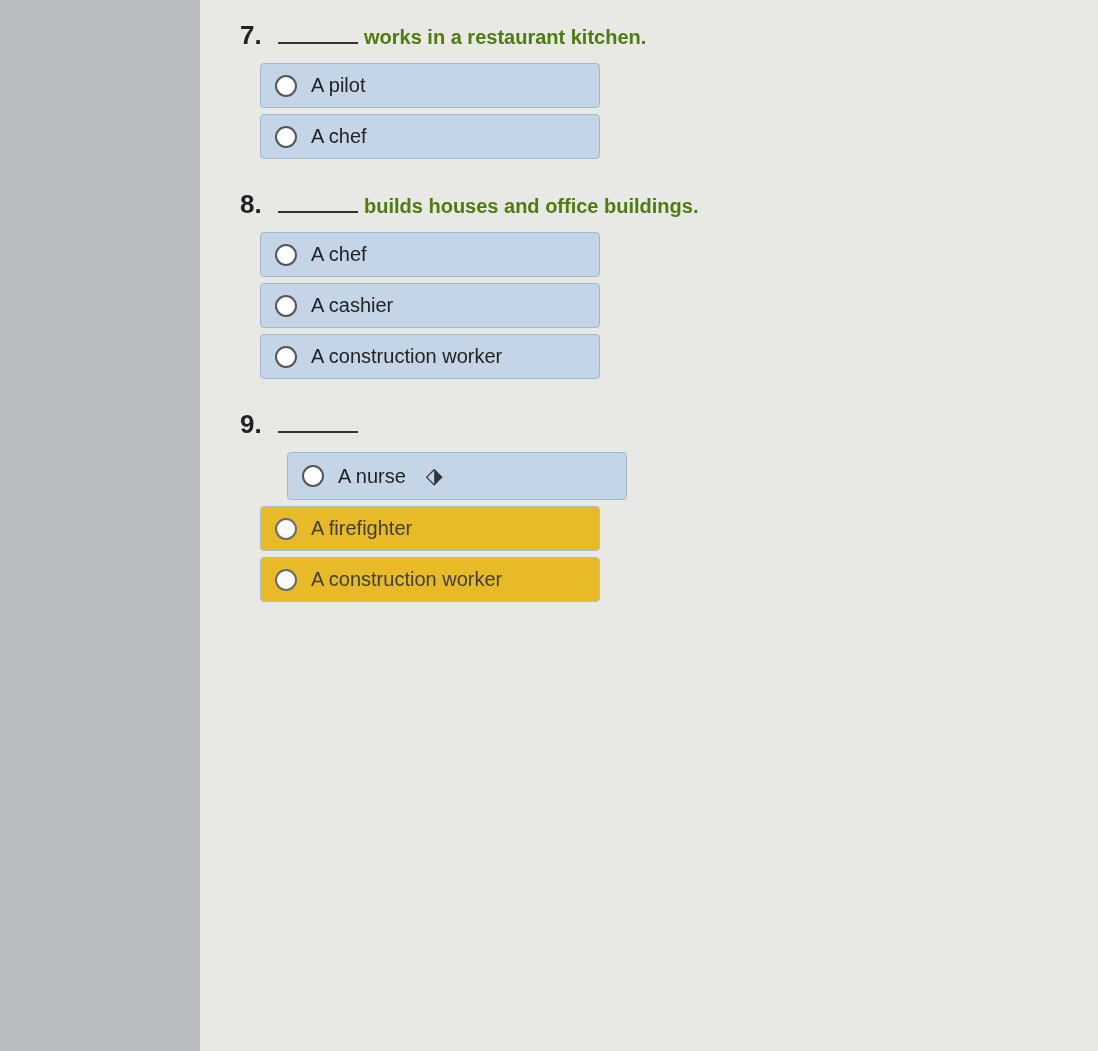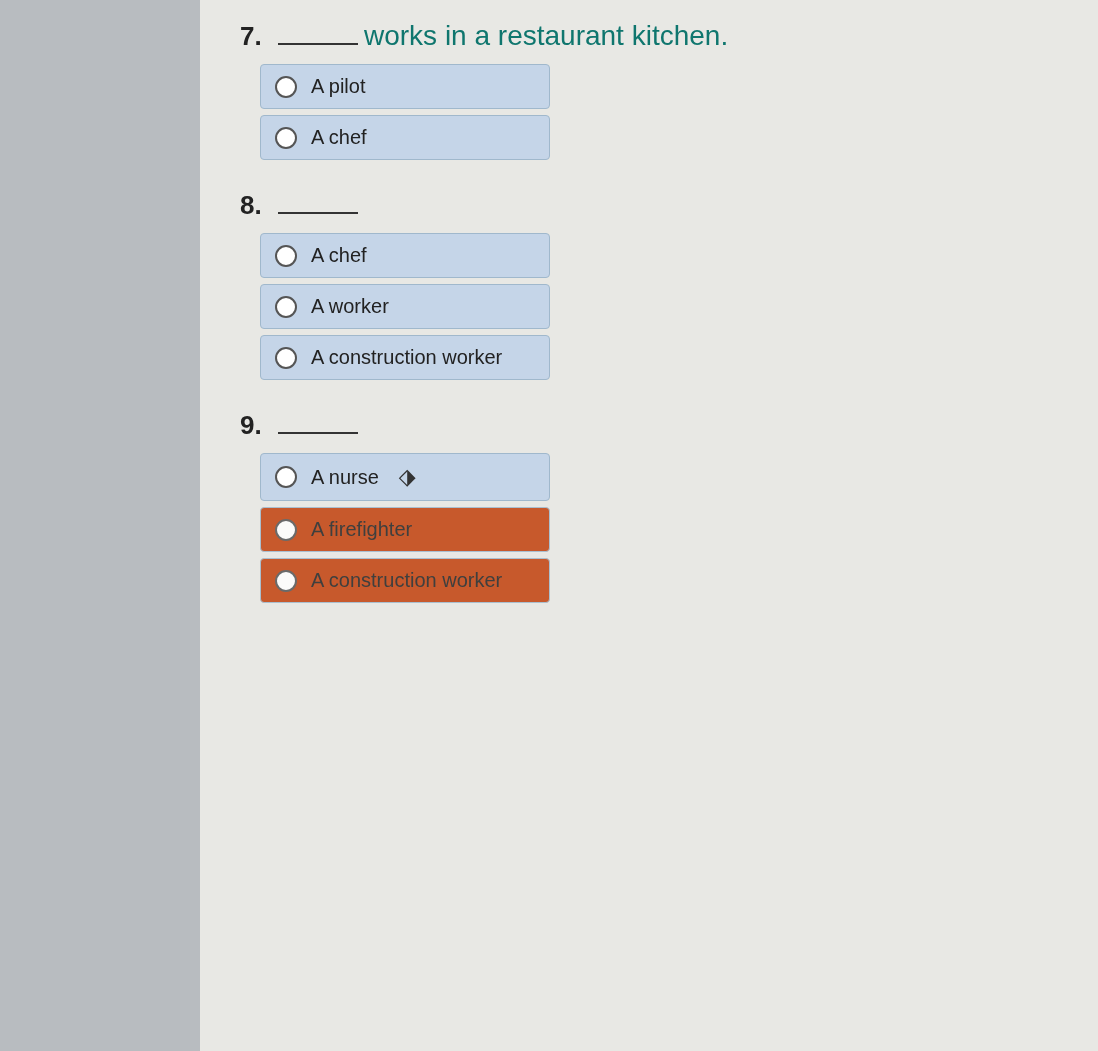--- a/index.html
+++ b/index.html
@@ -64,45 +64,45 @@
     }
 
     .question-blank {
       display: inline-block;
       border-bottom: 2px solid #333;
       width: 80px;
       margin-right: 6px;
     }
 
     .question-text {
-      font-size: 28px;
-      color: #0f766e;
-      font-weight: normal;
+      font-size: 20px;
+      color: #4d7c0f;
+      font-weight: bold;
     }
 
     .options-list {
       display: flex;
       flex-direction: column;
       gap: 6px;
       margin-left: 20px;
     }
 
     .option-item {
       display: flex;
       align-items: center;
       background: #c5d5e8;
       border: 1px solid #a0b8cc;
       border-radius: 4px;
       padding: 10px 14px;
-      width: 290px;
+      width: 340px;
       cursor: pointer;
     }
 
     .option-item.dim {
-      background: #c2410c;
+      background: #eab308;
       opacity: 0.85;
     }
 
     .radio-circle {
       width: 22px;
       height: 22px;
       border-radius: 50%;
       border: 2.5px solid #555;
       background: white;
       display: flex;
@@ -152,44 +152,45 @@
           <div class="radio-circle"></div>
           <span class="option-label">A chef</span>
         </div>
       </div>
     </div>
 
     <div class="question-block">
       <div class="question-header">
         <span class="question-number">8.</span>
         <span class="question-blank"></span>
+        <span class="question-text">builds houses and office buildings.</span>
       </div>
       <div class="options-list">
         <div class="option-item">
           <div class="radio-circle"></div>
           <span class="option-label">A chef</span>
         </div>
         <div class="option-item">
           <div class="radio-circle"></div>
-          <span class="option-label">A worker</span>
+          <span class="option-label">A cashier</span>
         </div>
         <div class="option-item">
           <div class="radio-circle"></div>
           <span class="option-label">A construction worker</span>
         </div>
       </div>
     </div>
 
     <div class="question-block">
       <div class="question-9-header">
         <span class="question-number">9.</span>
         <span class="question-blank"></span>
       </div>
       <div class="options-list">
-        <div class="option-item" style="position:relative;">
+        <div class="option-item" style="position:relative;margin-left:27px;">
           <div class="radio-circle"></div>
           <span class="option-label">A nurse</span>
           <span class="cursor-arrow">⬗</span>
         </div>
         <div class="option-item dim">
           <div class="radio-circle"></div>
           <span class="option-label">A firefighter</span>
         </div>
         <div class="option-item dim">
           <div class="radio-circle"></div>

